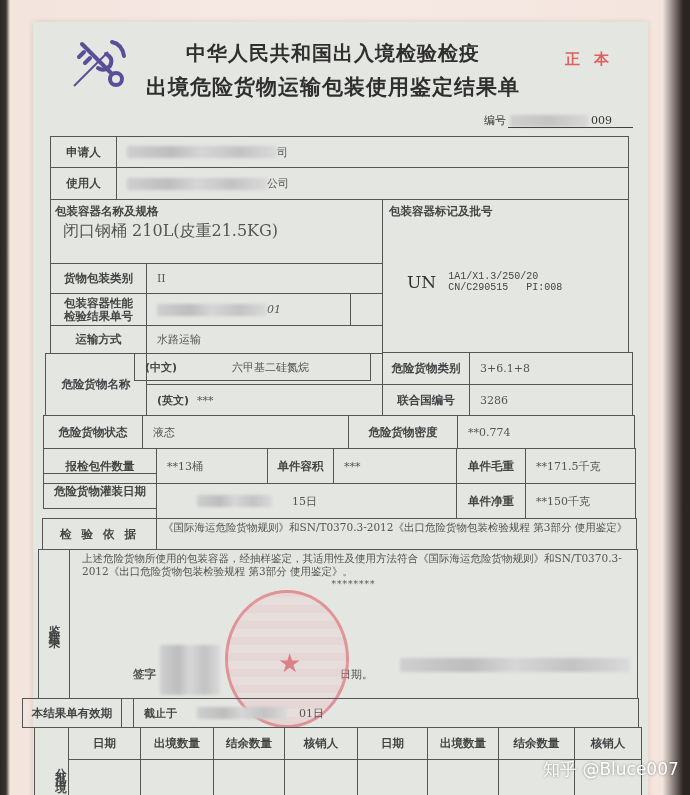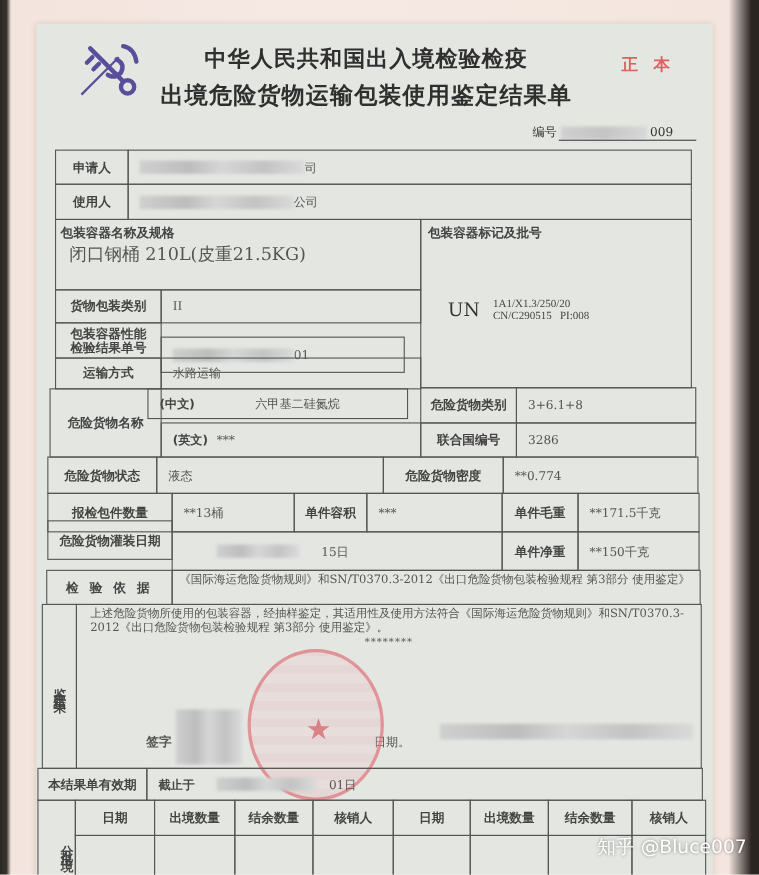--- a/index.html
+++ b/index.html
@@ -72,35 +72,35 @@
 
 <div class="cell" style="left:50px;top:199px;width:333px;height:65px;align-items:flex-start;flex-direction:column;padding:4px 4px;">
   <div style="font-weight:bold;font-size:11.5px;font-family:'DejaVu Sans',sans-serif;color:#444;">包装容器名称及规格</div>
   <div style="font-size:16px;color:#555;padding-left:8px;margin-top:2px;">闭口钢桶 210L(皮重21.5KG)</div>
 </div>
 
 <div class="cell" style="left:382px;top:199px;width:247px;height:154px;align-items:flex-start;flex-direction:column;padding:4px 6px;">
   <div style="font-weight:bold;font-size:11.5px;font-family:'DejaVu Sans',sans-serif;color:#444;">包装容器标记及批号</div>
   <div style="display:flex;align-items:center;margin-top:52px;margin-left:18px;">
     <span style="font-size:17px;color:#333;margin-right:12px;">UN</span>
-    <div style="font-family:Liberation Serif, serif;font-size:10px;line-height:11px;color:#444;">
+    <div style="font-family:Liberation Mono, monospace;font-size:10px;line-height:11px;color:#444;">
       <div>1A1/X1.3/250/20</div>
       <div style="white-space:pre;">CN/C290515   PI:008</div>
     </div>
   </div>
 </div>
 
 <div class="cell lbl" style="left:50px;top:263px;width:97px;height:31px;">货物包装类别</div>
 <div class="cell val" style="left:146px;top:263px;width:237px;height:31px;">II</div>
 
 <div class="cell lbl" style="left:50px;top:293px;width:97px;height:33px;flex-direction:column;line-height:13px;">
   <span>包装容器性能</span>
   <span>检验结果单号</span>
 </div>
-<div class="cell val" style="left:146px;top:306px;width:222px;height:33px;">
+<div class="cell val" style="left:146px;top:293px;width:205px;height:33px;font-style:italic;">
   <span class="blur" style="width:110px;"></span>
   <span>01</span>
 </div>
 
 <div class="cell lbl" style="left:50px;top:325px;width:97px;height:29px;">运输方式</div>
 <div class="cell val" style="left:146px;top:325px;width:237px;height:29px;">水路运输</div>
 
 <div class="cell lbl" style="left:45px;top:353px;width:102px;height:63px;">危险货物名称</div>
 <div class="cell val" style="left:134px;top:353px;width:237px;height:28px;gap:47px;">
   <span style="font-weight:bold;font-family:'DejaVu Sans',sans-serif;color:#444;margin-right:8px;">(中文)</span>
@@ -146,21 +146,21 @@
   <div style="position:absolute;left:63px;top:118px;font-weight:bold;font-size:11.5px;">签字</div>
   <div style="position:absolute;left:90px;top:95px;width:60px;height:50px;" class="blur"></div>
   <div style="position:absolute;left:270px;top:118px;font-size:11px;">日期。</div>
   <div style="position:absolute;left:330px;top:108px;width:230px;height:14px;" class="blur"></div>
 </div>
 
 <div class="seal">
     <span class="seal-star">★</span>
   </div>
 
-<div class="cell lbl" style="left:34px;top:698px;width:100px;height:30px;">本结果单有效期</div>
+<div class="cell lbl" style="left:22px;top:698px;width:100px;height:30px;">本结果单有效期</div>
 <div class="cell val" style="left:133px;top:698px;width:506px;height:30px;">
   <span style="font-weight:bold;font-family:'DejaVu Sans',sans-serif;color:#444;margin-right:20px;">截止于</span>
   <span class="blur" style="width:90px;margin-right:12px;"></span>
   <span>01日</span>
 </div>
 
 <div class="cell lbl vert" style="left:34px;top:727px;width:35px;height:80px;align-items:flex-start;">分批出境</div>
 <div>
   <div class="cell lbl" style="left:68px;top:727px;width:73px;height:33px;">日期</div>
   <div class="cell lbl" style="left:140px;top:727px;width:74px;height:33px;">出境数量</div>

